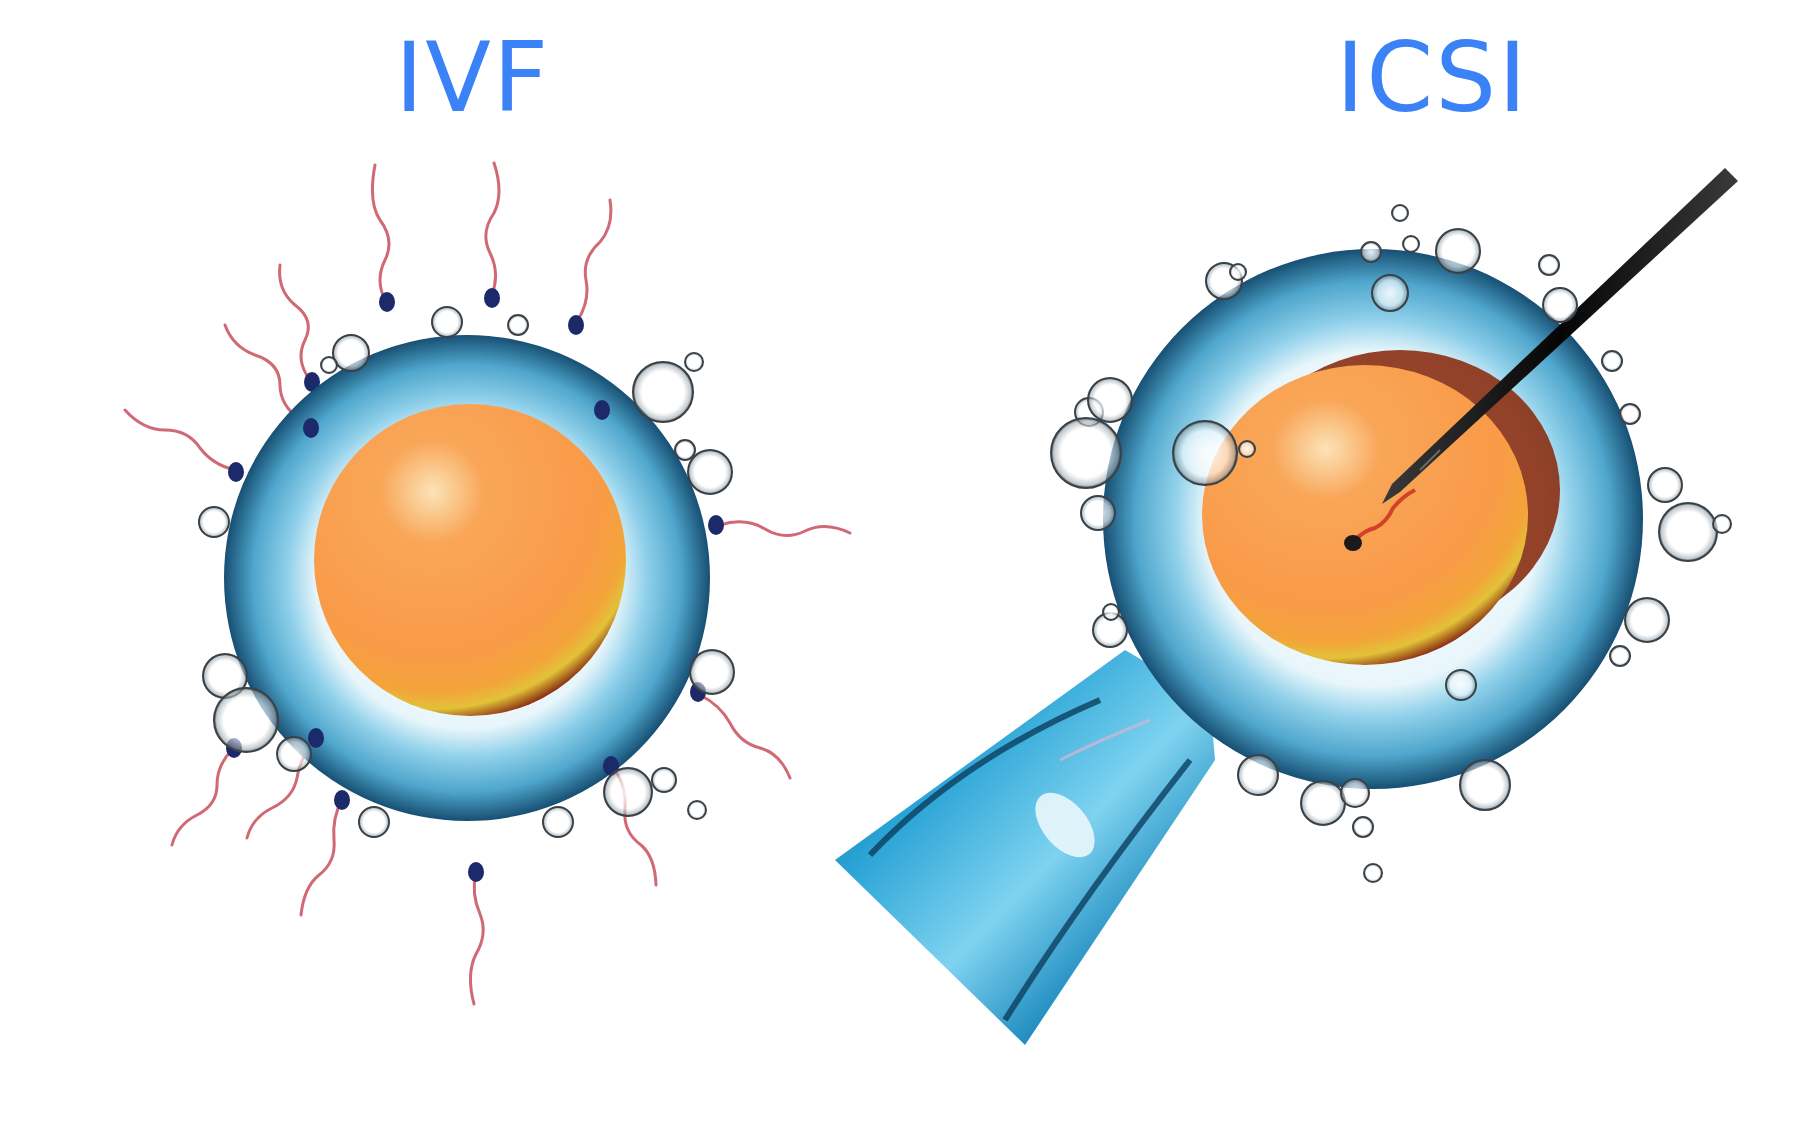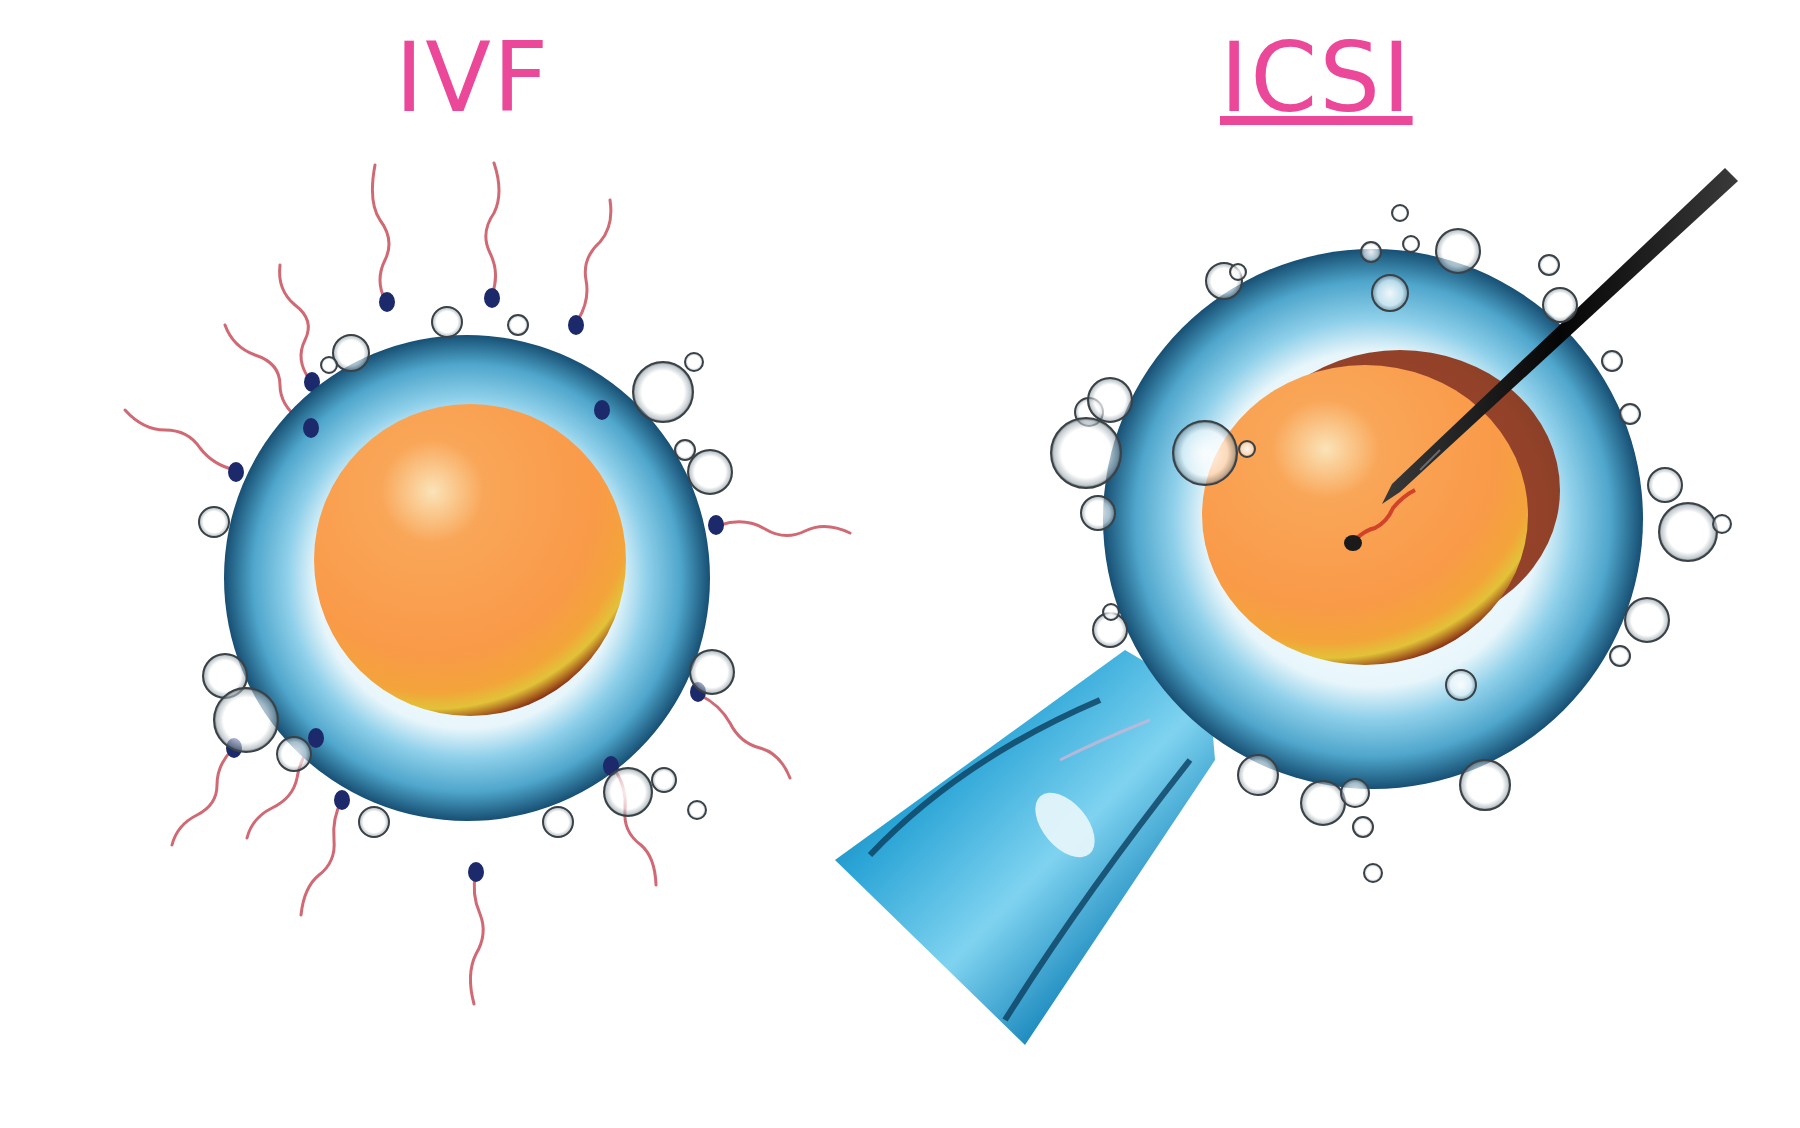--- a/index.html
+++ b/index.html
@@ -1,19 +1,19 @@
 <!DOCTYPE html>
 <html><head>
 <meta charset="utf-8">
 <style>
   html, body { margin:0; padding:0; background:#ffffff; }
   body { width:1800px; height:1128px; position:relative; overflow:hidden; font-family:"DejaVu Sans", "Liberation Sans", sans-serif; }
-  .title { position:absolute; top:30px; font-size:96px; color:#ec4899; letter-spacing:2px; line-height:1; font-weight:normal; }
+  .title { position:absolute; top:30px; font-size:96px; color:#3b82f6; letter-spacing:2px; line-height:1; font-weight:normal; }
   #title-ivf { left:395px; }
-  #title-icsi { left:1220px;text-decoration:underline; }
+  #title-icsi { left:1336px; }
   svg.scene { position:absolute; left:0; top:0; }
 </style>
 </head>
 <body>
 
 <div class="title" id="title-ivf">IVF</div>
 <div class="title" id="title-icsi">ICSI</div>
 
 <svg class="scene" width="1800" height="1128" viewBox="0 0 1800 1128">
   <defs>

